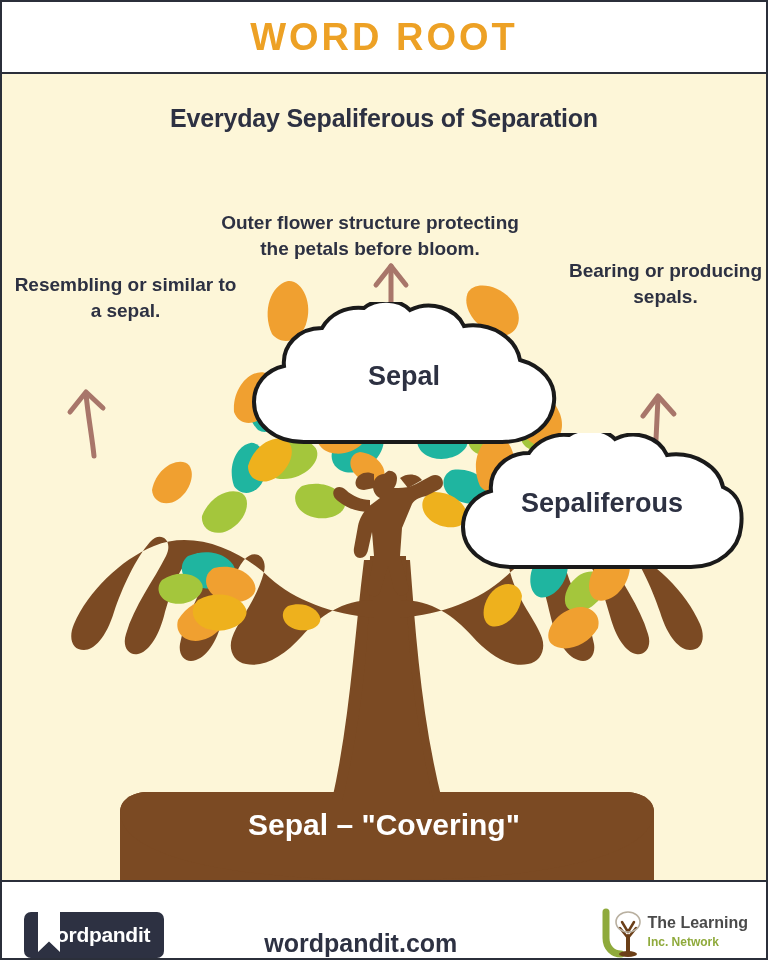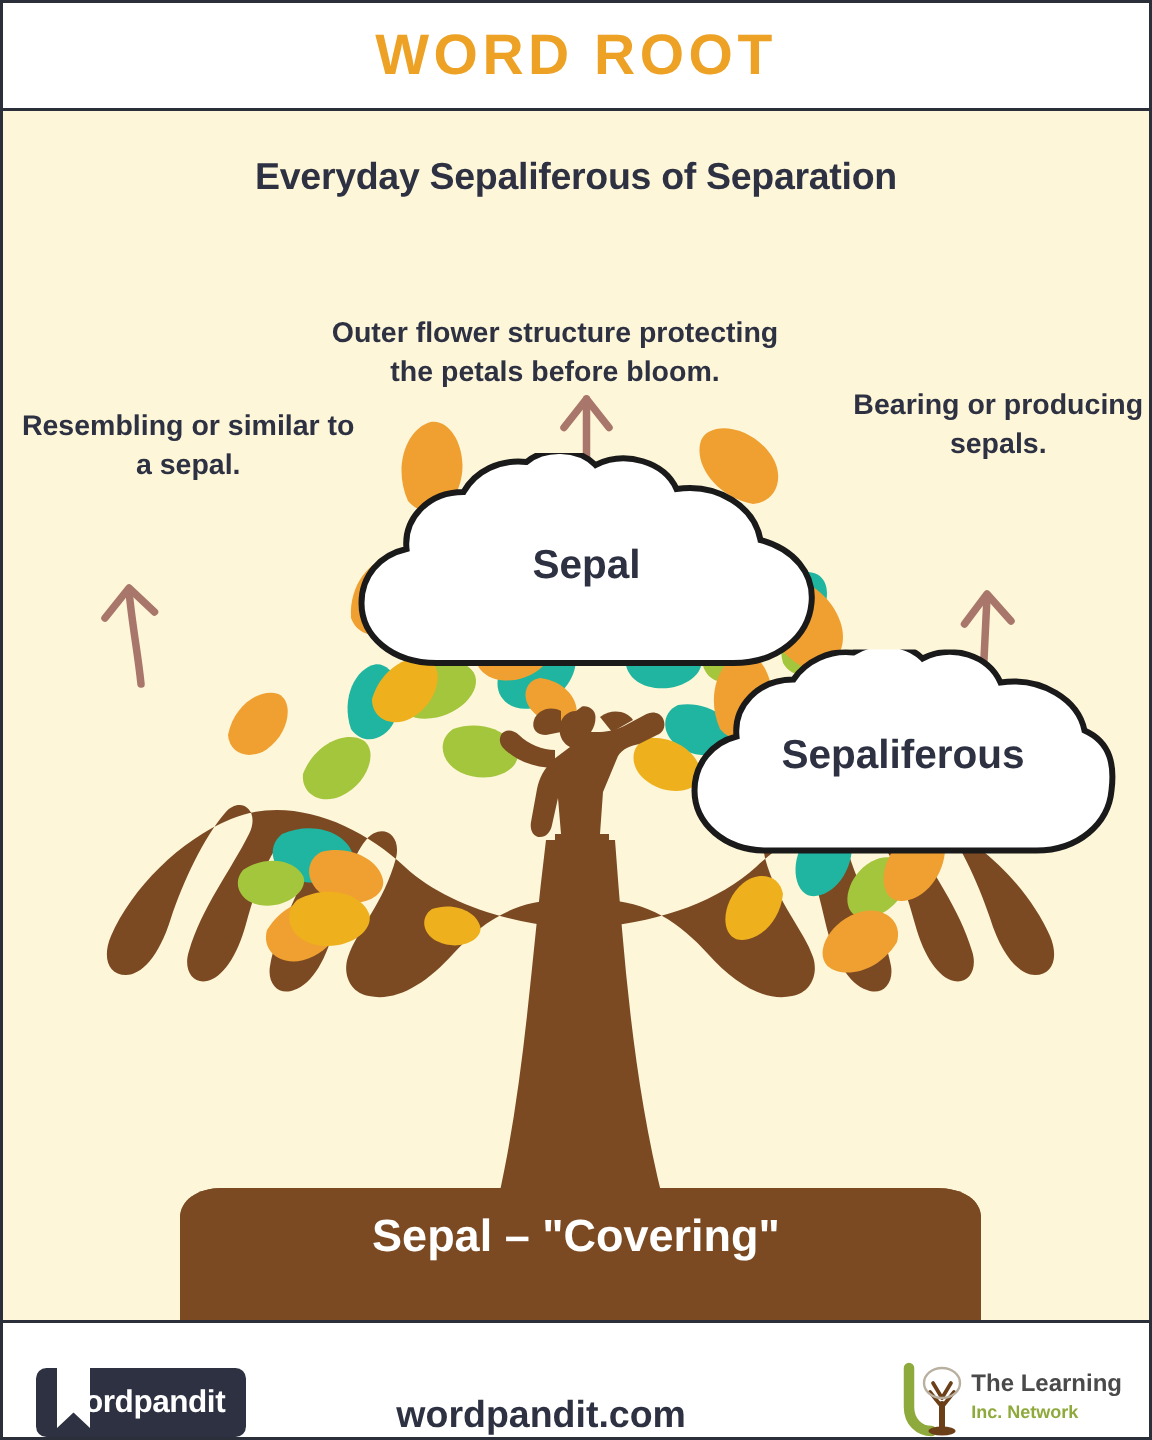--- a/index.html
+++ b/index.html
@@ -55,21 +55,21 @@
   
   .cloud{
     position:absolute;
     display:flex;align-items:center;justify-content:center;
   }
   .cloud-label{
     position:relative;z-index:3;
     font-size:27px;font-weight:bold;color:#2d3142;
     white-space:nowrap;
   }
-  .cloud-sepal{left:233px;top:302px;width:312px;height:148px;}
+  .cloud-sepal{left:246px;top:302px;width:312px;height:148px;}
   .cloud-sepaloid{left:20px;top:425px;width:275px;height:142px;}
   .cloud-sepaliferous{left:455px;top:433px;width:290px;height:140px;}
   .cloud svg{position:absolute;left:0;top:0;width:100%;height:100%;z-index:2;}
 
   
   .root-text{
     position:absolute;left:0;top:808px;width:100%;
     text-align:center;z-index:6;
     font-size:30px;font-weight:bold;color:#ffffff;
   }

